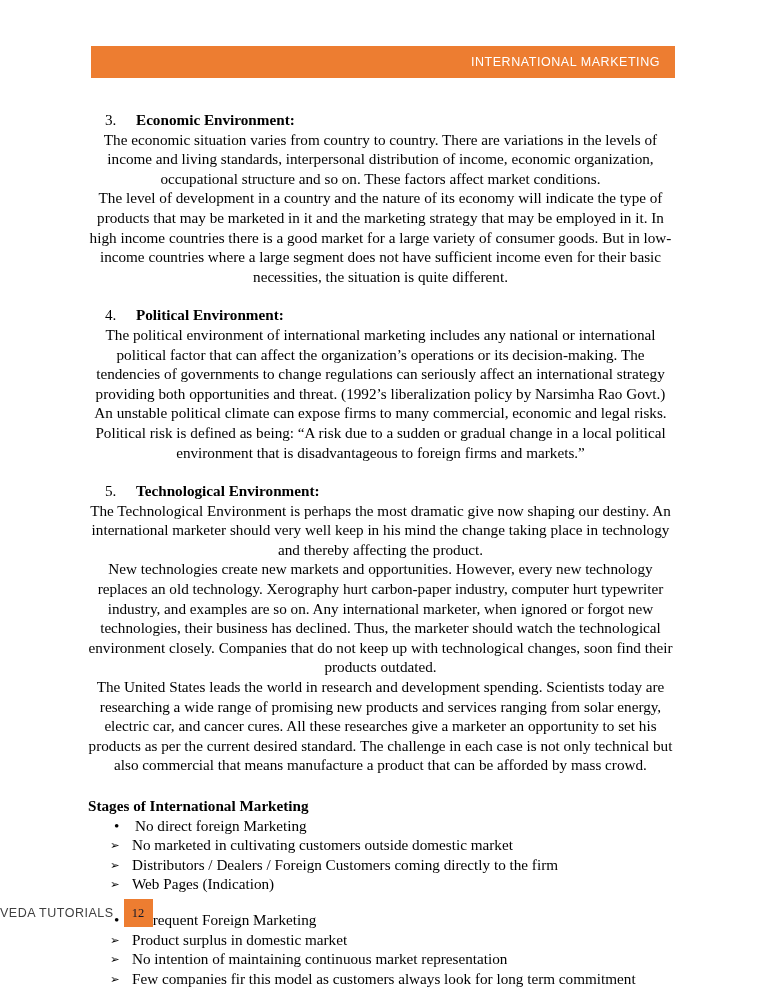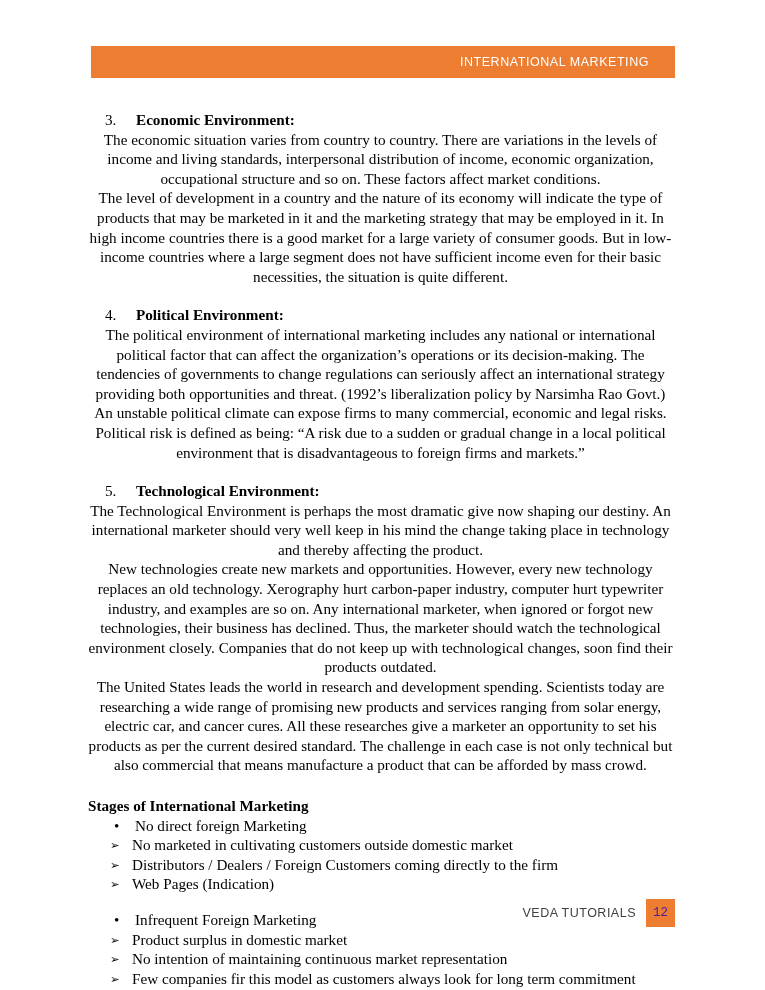--- a/index.html
+++ b/index.html
@@ -29,21 +29,21 @@
     position: absolute;
     left: 91px;
     top: 46px;
     width: 584px;
     height: 32px;
     background: #ED7D31;
     display: flex;
     align-items: center;
     justify-content: flex-end;
     box-sizing: border-box;
-    padding-right: 26px;
+    padding-right: 15px;
   }
   .header-title {
     font-family: "Liberation Sans", "DejaVu Sans", sans-serif;
     font-size: 12.5px;
     letter-spacing: 0.55px;
     color: #ffffff;
     font-weight: 400;
     white-space: nowrap;
   }
 
@@ -127,43 +127,43 @@
   .sub-wrap { padding-left: 22px; }
 
   
   .footer {
     position: absolute;
     left: 0;
     top: 899px;
     width: 675px;
     display: flex;
     align-items: center;
-    justify-content: flex-end;
+    justify-content: flex-start;
   }
   .footer-label {
     font-family: "Liberation Sans", "DejaVu Sans", sans-serif;
     font-size: 12.5px;
     letter-spacing: 0.5px;
     color: #3F3F3F;
     white-space: nowrap;
     margin-right: 10px;
     line-height: 28px;
   }
   .page-number-box {
     width: 29px;
     height: 28px;
     background: #ED7D31;
     display: flex;
     align-items: center;
     justify-content: center;
   }
   .page-number {
-    font-family: Liberation Mono, monospace;
+    font-family: Liberation Serif, serif;
     font-size: 12.5px;
-    color: #4c1d95;
+    color: #0f172a;
   }
 </style>
 </head>
 <body>
 
 <div class="page">
 
   <div class="header-band">
     <span class="header-title">INTERNATIONAL MARKETING</span>
   </div>

